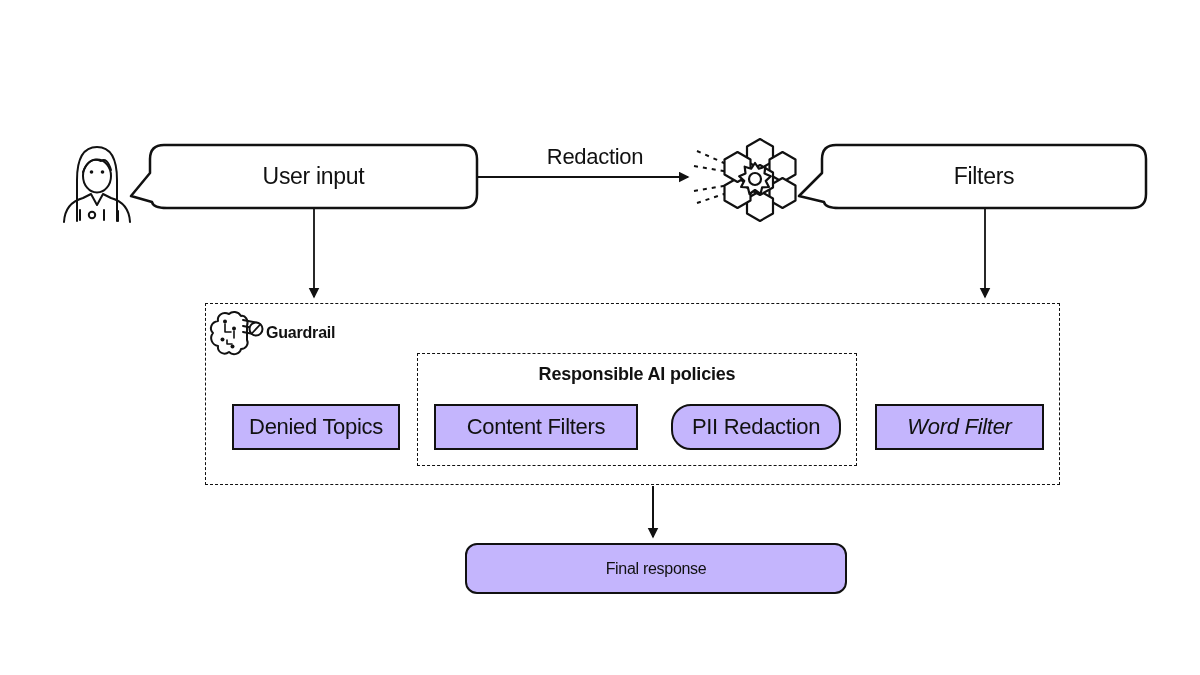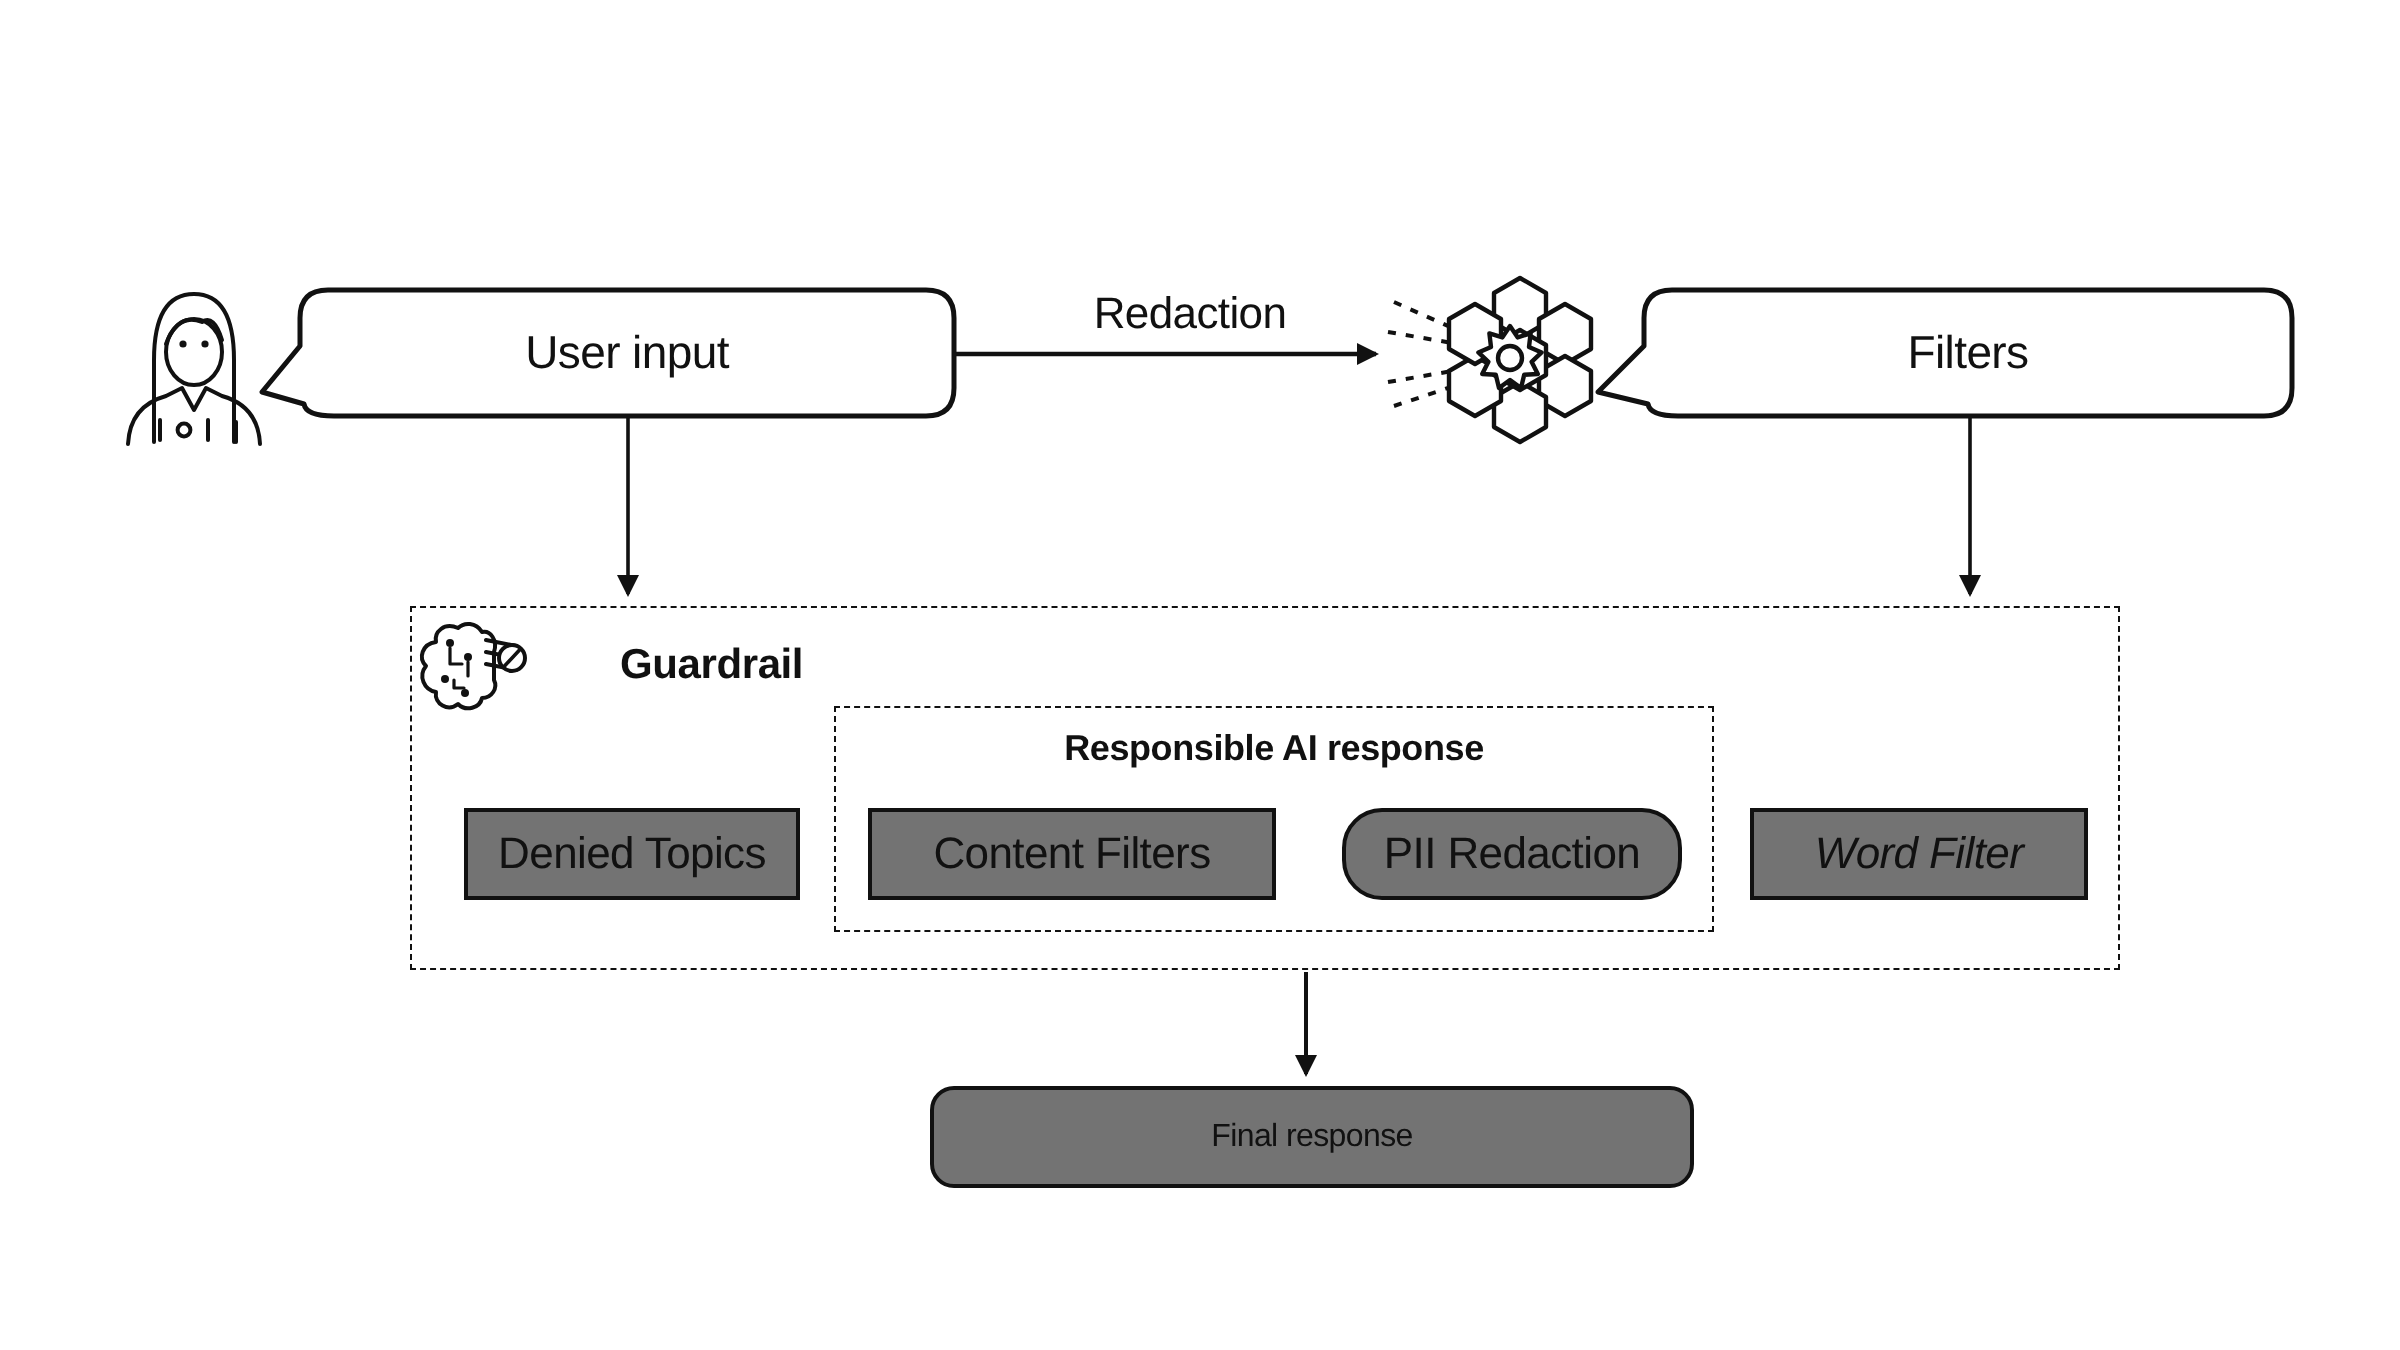--- a/index.html
+++ b/index.html
@@ -5,28 +5,28 @@
   html,body{margin:0;padding:0;background:#ffffff;}
   .canvas{
     position:relative;width:1200px;height:675px;background:#ffffff;overflow:hidden;
     font-family:"Liberation Sans","DejaVu Sans",sans-serif;color:#111111;
   }
   .layer{position:absolute;left:0;top:0;}
   .lbl{position:absolute;display:flex;align-items:center;justify-content:center;
        color:#111;letter-spacing:-0.3px;}
   .bubble-lbl{font-size:23px;}
   .edge-lbl{font-size:22px;}
-  .box{position:absolute;background:#737373;border:2px solid #111;
+  .box{position:absolute;background:#c4b5fd;border:2px solid #111;
        display:flex;align-items:center;justify-content:center;
        font-size:22px;letter-spacing:-0.3px;color:#111;text-align:right;}
   .dashed{position:absolute;border:1.8px dashed #111;background:transparent;}
   .rai-title{position:absolute;left:0;right:0;top:10px;text-align:center;
              font-weight:bold;font-size:18px;letter-spacing:-0.2px;}
-  .guardrail-title{position:absolute;font-weight:bold;font-size:21px;
-                   letter-spacing:-0.2px;display:flex;align-items:center;margin-left:44px;}
+  .guardrail-title{position:absolute;font-weight:bold;font-size:16px;
+                   letter-spacing:-0.2px;display:flex;align-items:center;}
   .final{border-radius:12px;border-width:2.5px;font-size:16px;}
 </style>
 </head>
 <body>
 
 <div class="canvas">
 
   <svg class="layer" width="1200" height="675" viewBox="0 0 1200 675">
     <defs>
       <marker id="arw" markerUnits="userSpaceOnUse" markerWidth="12" markerHeight="12" refX="9.5" refY="5.5" orient="auto">
@@ -92,21 +92,21 @@
     </g>
 
     <line x1="653" y1="486" x2="653" y2="537" stroke="#111" stroke-width="2" marker-end="url(#arw)"></line>
   </svg>
 
   <div class="dashed" style="left:205px;top:303px;width:853px;height:180px;"></div>
 
   <div class="guardrail-title" style="left:266px;top:320px;height:26px;">Guardrail</div>
 
   <div class="dashed" style="left:417px;top:353px;width:438px;height:111px;">
-    <div class="rai-title">Responsible AI response</div>
+    <div class="rai-title">Responsible AI policies</div>
   </div>
 
   <div class="box" style="left:232px;top:404px;width:164px;height:42px;">Denied Topics</div>
   <div class="box" style="left:434px;top:404px;width:200px;height:42px;">Content Filters</div>
   <div class="box" style="left:671px;top:404px;width:166px;height:42px;border-radius:20px;">PII Redaction</div>
   <div class="box" style="left:875px;top:404px;width:165px;height:42px;font-style:italic;">Word Filter</div>
 
   <div class="lbl bubble-lbl" style="left:150px;top:145px;width:327px;height:63px;">User input</div>
   <div class="lbl bubble-lbl" style="left:822px;top:145px;width:324px;height:63px;">Filters</div>
 

